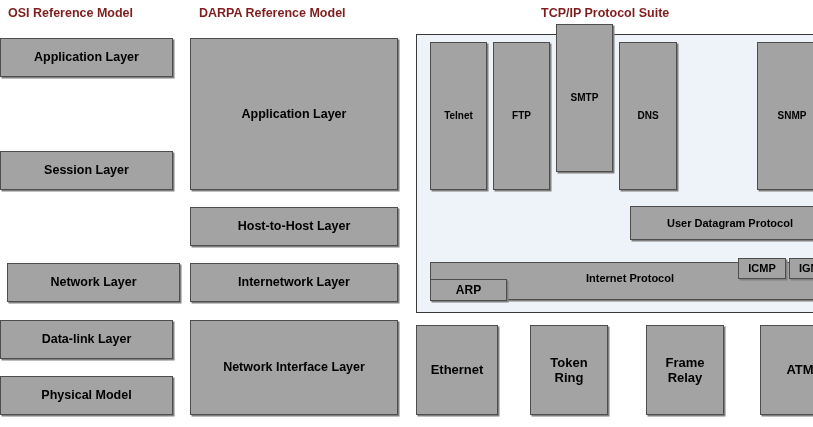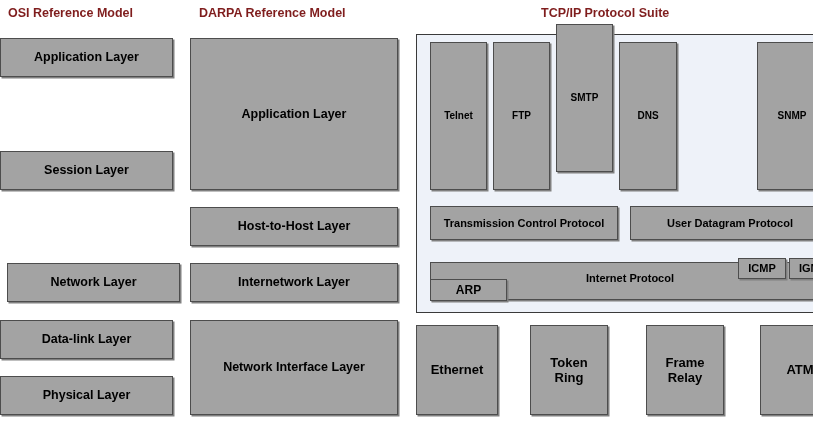--- a/index.html
+++ b/index.html
@@ -99,21 +99,21 @@
   <div class="box layerbox" style="left:0px;top:151px;width:173px;height:39px;">
     <span>Session Layer</span>
   </div>
   <div class="box layerbox" style="left:0px;top:263px;width:173px;height:39px;margin-left:7px;">
     <span>Network Layer</span>
   </div>
   <div class="box layerbox" style="left:0px;top:320px;width:173px;height:39px;justify-content:center;">
     <span>Data-link Layer</span>
   </div>
   <div class="box layerbox" style="left:0px;top:376px;width:173px;height:39px;">
-    <span>Physical Layer</span>
+    <span>Physical Model</span>
   </div>
 
   <div class="box layerbox" style="left:190px;top:38px;width:208px;height:152px;">
     <span>Application Layer</span>
   </div>
   <div class="box layerbox" style="left:190px;top:263px;width:208px;height:39px;">
     <span>Internetwork Layer</span>
   </div>
   <div class="box layerbox" style="left:190px;top:207px;width:208px;height:39px;">
     <span>Host-to-Host Layer</span>
@@ -133,23 +133,20 @@
   <div class="box proto" style="left:556px;top:24px;width:57px;height:148px;">
     <span>SMTP</span>
   </div>
   <div class="box proto" style="left:619px;top:42px;width:58px;height:148px;">
     <span>DNS</span>
   </div>
   <div class="box proto" style="left:757px;top:42px;width:70px;height:148px;">
     <span>SNMP</span>
   </div>
 
-  <div class="box transport" style="left:430px;top:206px;width:188px;height:34px;">
-    <span>Transmission Control Protocol</span>
-  </div>
   <div class="box transport" style="left:630px;top:206px;width:200px;height:34px;">
     <span>User Datagram Protocol</span>
   </div>
 
   <div class="box ipband" style="left:430px;top:262px;width:400px;height:38px;">
     <span class="iplabel">Internet Protocol</span>
   </div>
 
   <div class="box tab" style="left:738px;top:258px;width:48px;height:21px;text-align:right;">
     <span>ICMP</span>

